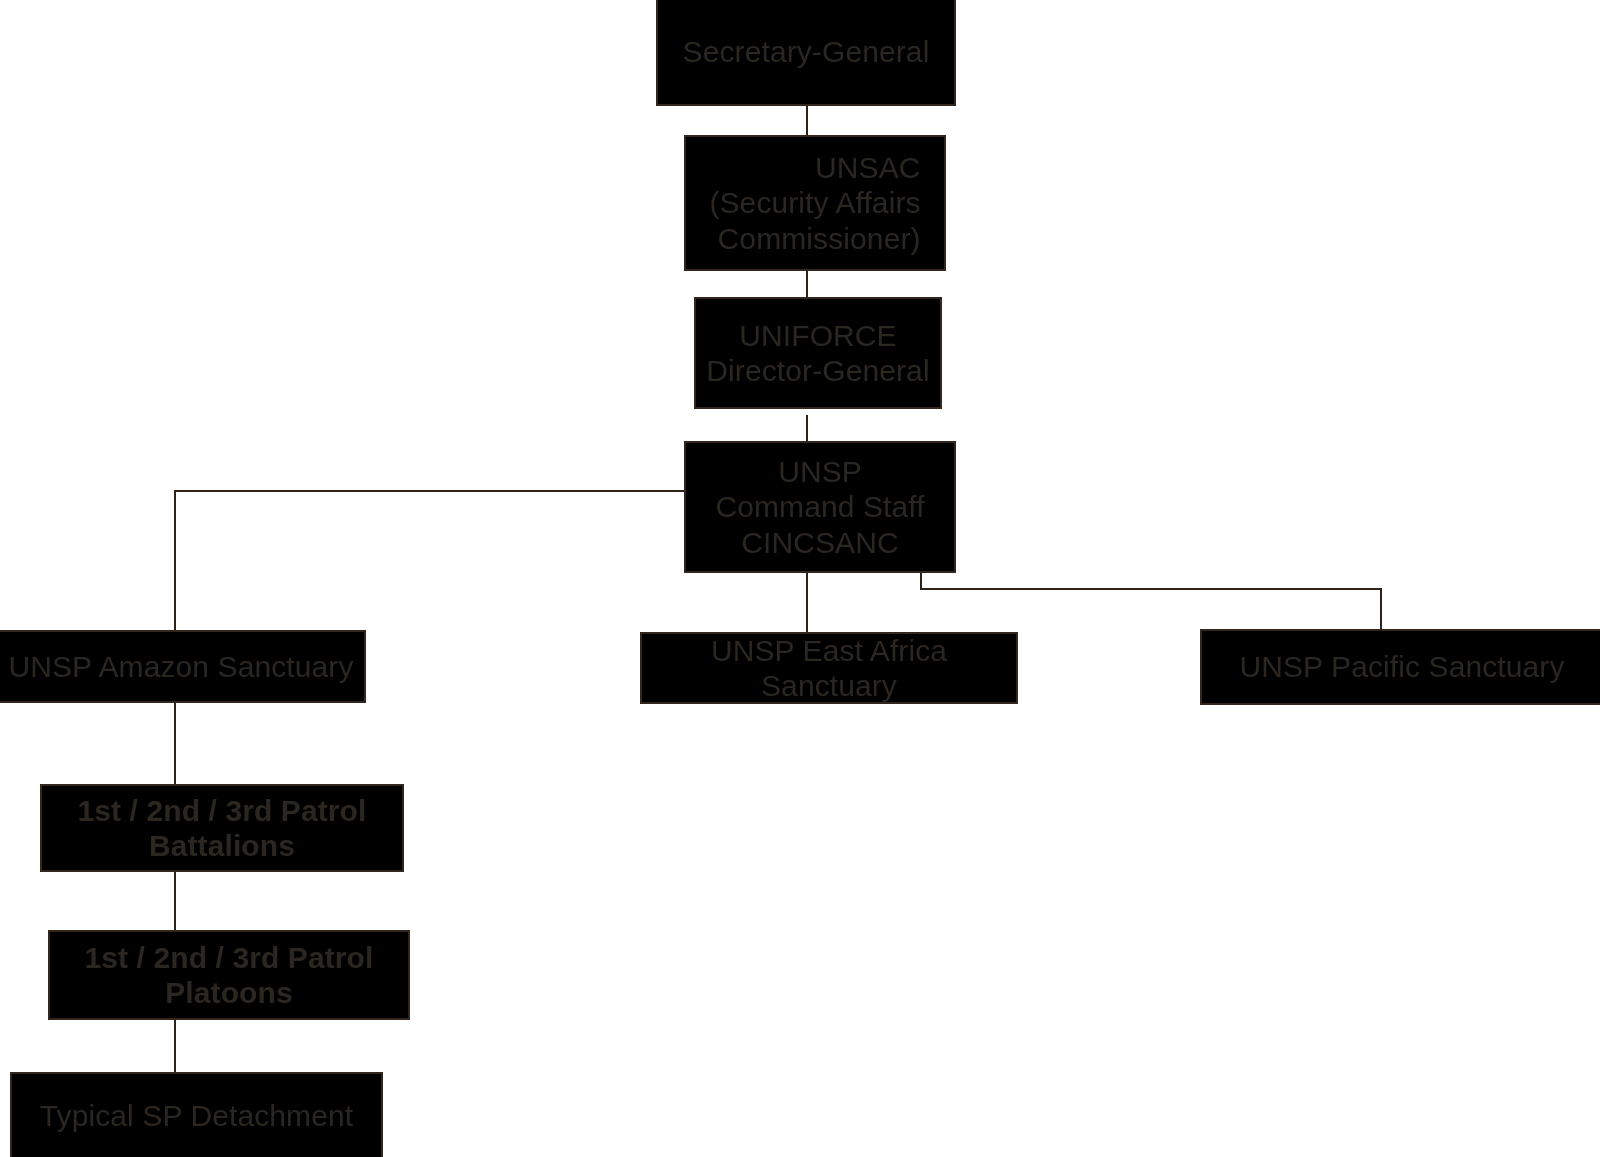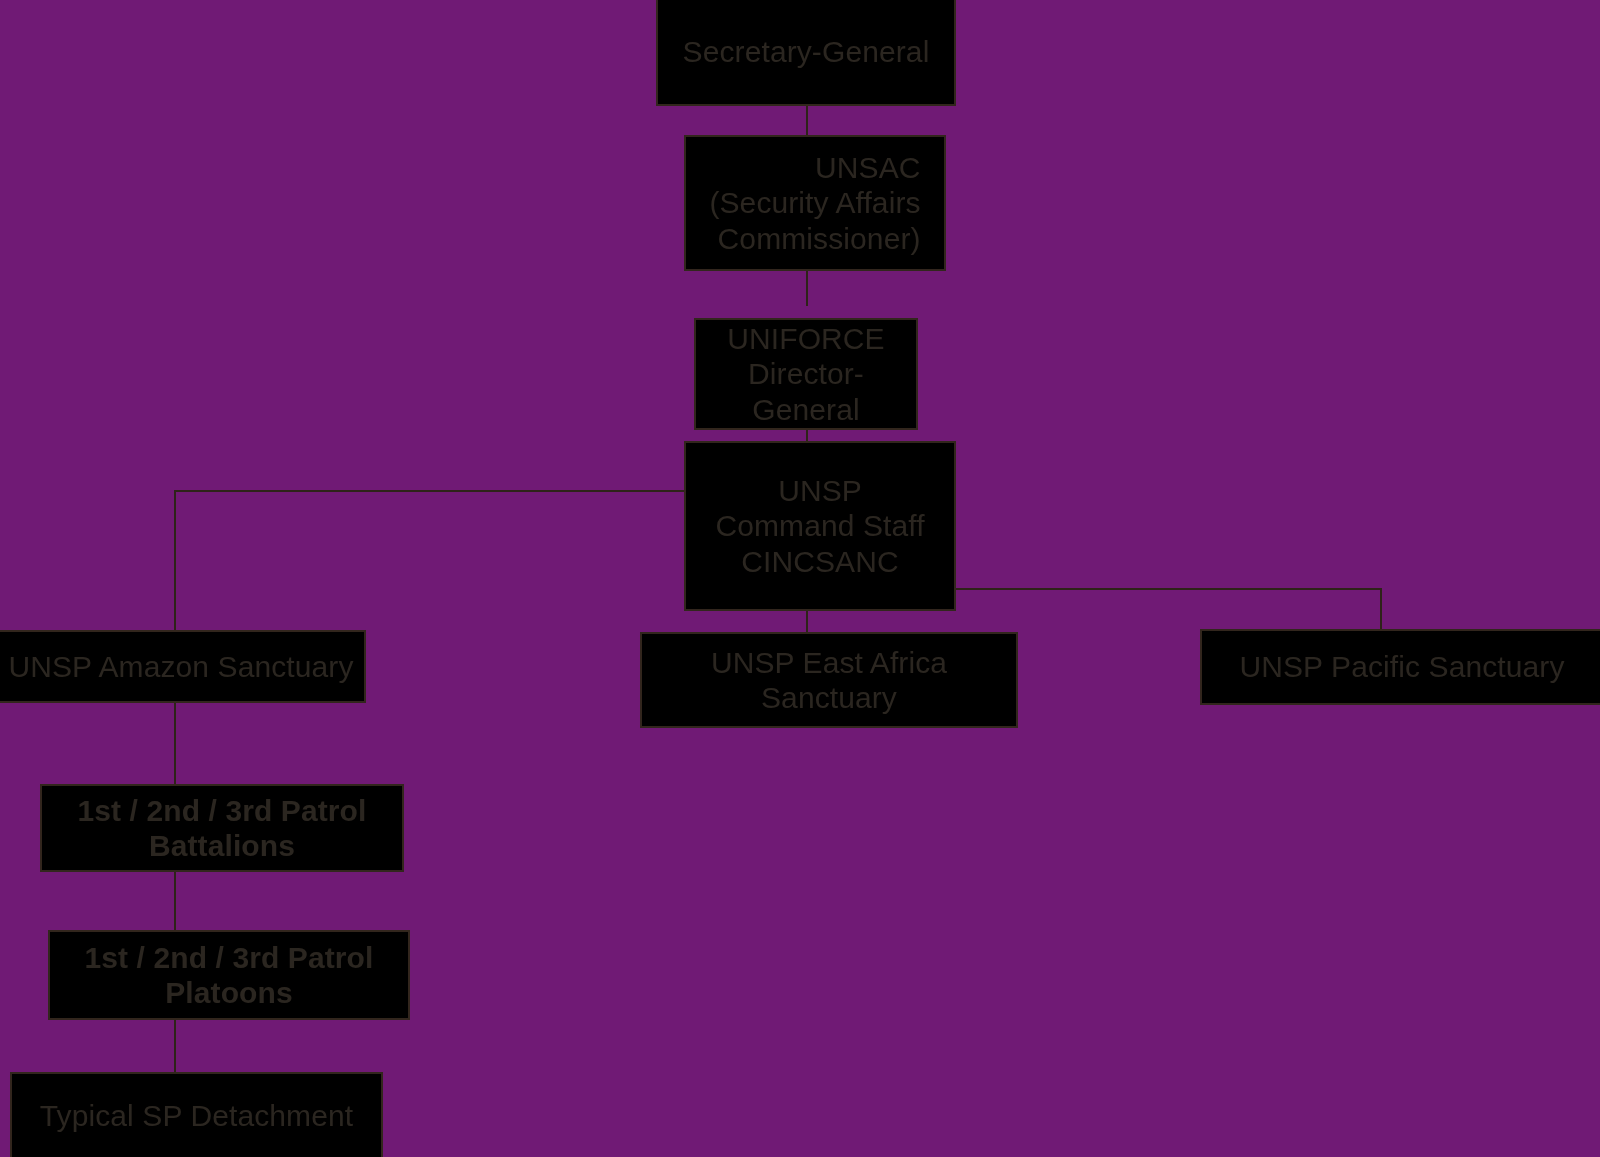--- a/index.html
+++ b/index.html
@@ -8,21 +8,21 @@
     padding: 0;
     background: #000000;
   }
   body {
     font-family: "Liberation Sans", sans-serif;
   }
   #canvas {
     position: relative;
     width: 1600px;
     height: 1157px;
-    background: #701a75;
+    background: #ffffff;
     overflow: hidden;
     text-decoration: underline;
   }
   .node {
     position: absolute;
     box-sizing: border-box;
     border: 2px solid #32261d;
     background: #000000;
     color: #2b2620;
     display: flex;
@@ -71,30 +71,30 @@
   <div class="conn v" style="left:174px; top:872px; height:58px;"></div>
 
   <div class="conn v" style="left:174px; top:1020px; height:52px;"></div>
 
   <div class="node" style="left:656px; top:-2px; width:300px; height:108px;">Secretary-General</div>
 
   <div class="node" style="left:684px; top:135px; width:262px; height:136px;text-align:right;">UNSAC
 (Security Affairs
 Commissioner)</div>
 
-  <div class="node" style="left:694px; top:318px; width:224px; height:112px;">UNIFORCE
+  <div class="node" style="left:694px; top:297px; width:248px; height:112px;">UNIFORCE
 Director-General</div>
 
-  <div class="node" style="left:684px; top:441px; width:272px; height:170px;">UNSP
+  <div class="node" style="left:684px; top:441px; width:272px; height:132px;">UNSP
 Command Staff
 CINCSANC</div>
 
   <div class="node" style="left:-4px; top:630px; width:370px; height:73px;">UNSP Amazon Sanctuary</div>
 
-  <div class="node" style="left:640px; top:632px; width:378px; height:96px;">UNSP East Africa Sanctuary</div>
+  <div class="node" style="left:640px; top:632px; width:378px; height:72px;">UNSP East Africa Sanctuary</div>
 
   <div class="node" style="left:1200px; top:629px; width:404px; height:76px;">UNSP Pacific Sanctuary</div>
 
   <div class="node bold" style="left:2px; top:784px; width:364px; height:88px;">1st / 2nd / 3rd Patrol
 Battalions</div>
 
   <div class="node bold" style="left:10px; top:930px; width:362px; height:90px;">1st / 2nd / 3rd Patrol
 Platoons</div>
 
   <div class="node" style="left:10px; top:1072px; width:373px; height:88px;">Typical SP Detachment</div>

